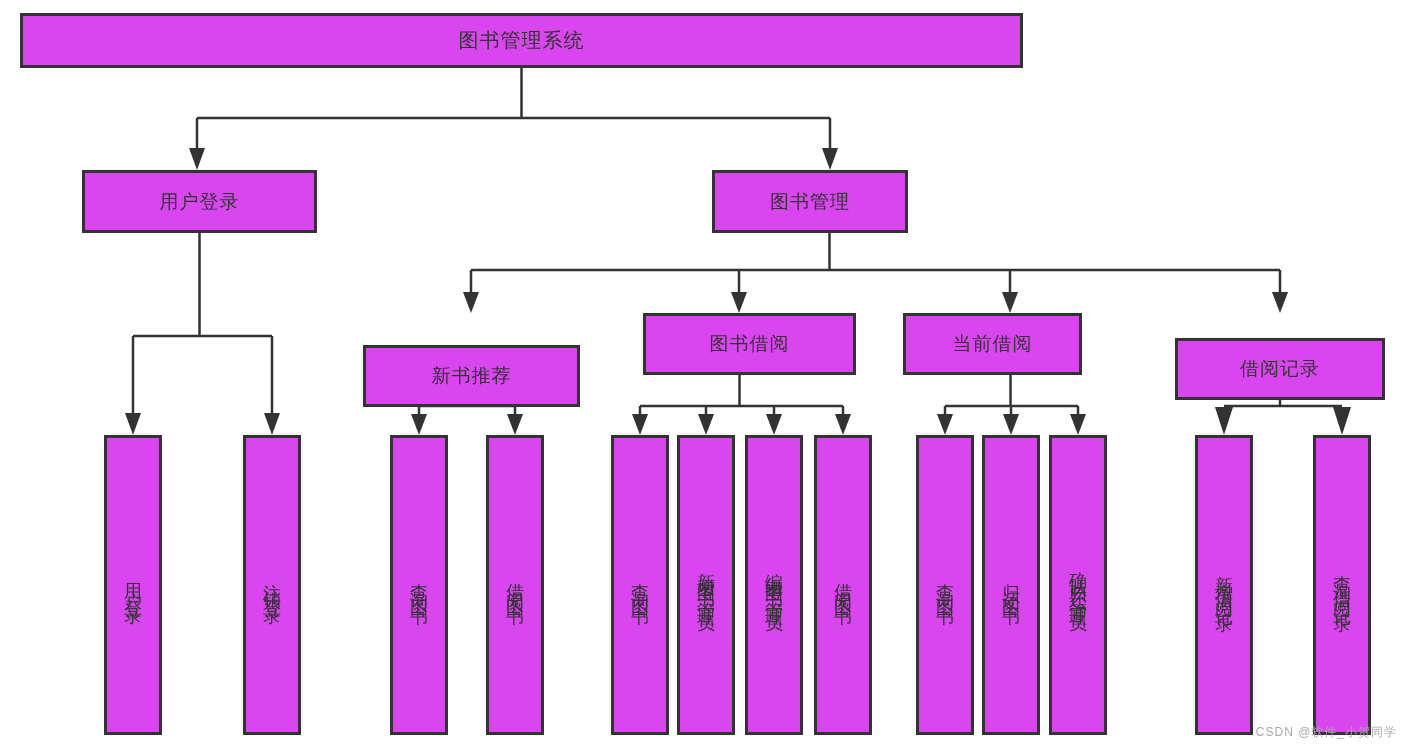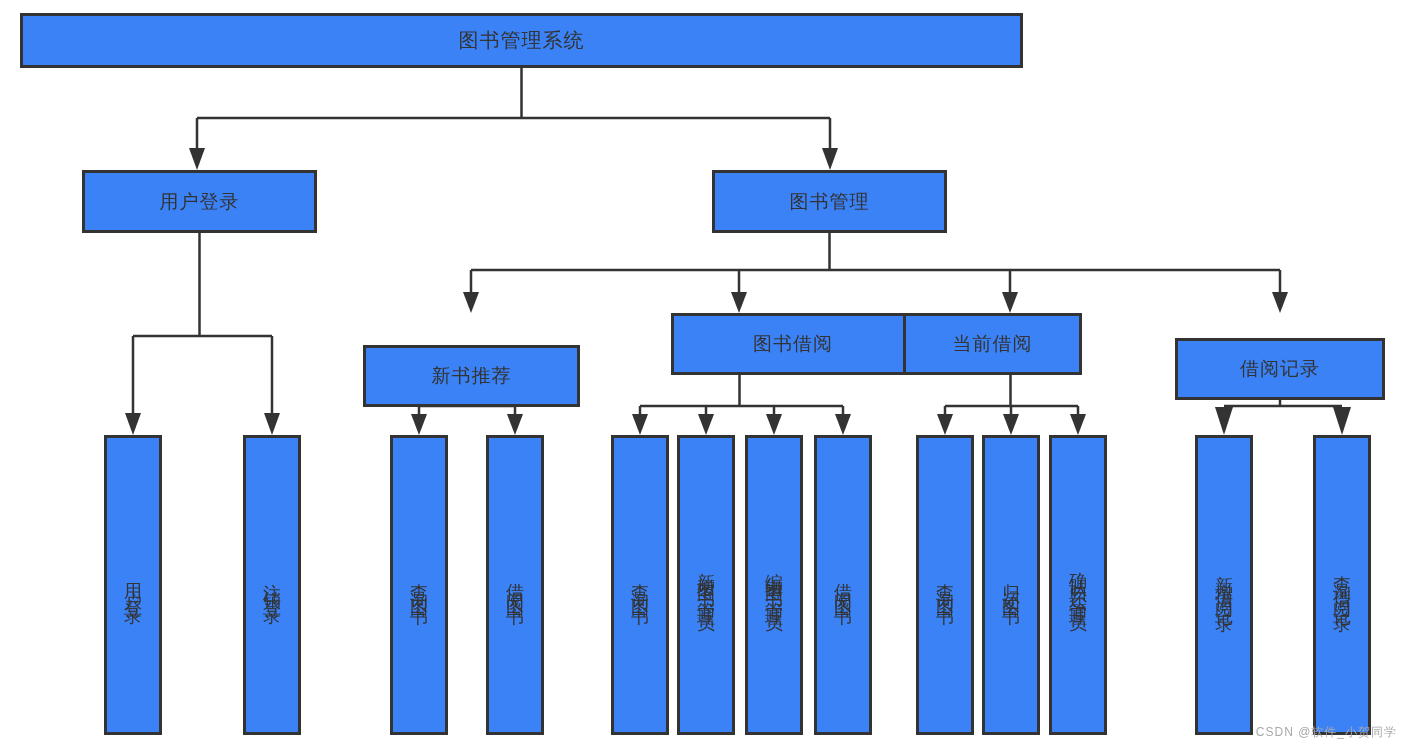--- a/index.html
+++ b/index.html
@@ -13,21 +13,21 @@
   }
   #connectors {
     position: absolute;
     inset: 0;
     width: 1405px;
     height: 747px;
   }
   .node {
     position: absolute;
     box-sizing: border-box;
-    background: #3b82f6;
+    background: #d946ef;
     border: 3px solid var(--line, #333333);
     display: flex;
     align-items: center;
     justify-content: center;
     color: var(--text, #333333);
   }
   .hbox { font-size: 19px; letter-spacing: 1px; }
   .hbox.root { font-size: 20px; }
   .vbox span {
     writing-mode: vertical-rl;
@@ -122,28 +122,28 @@
     </g>
   </svg>
 
   <div class="node hbox root" style="left:20px; top:13px; width:1003px; height:55px;">
     <span>图书管理系统</span>
   </div>
 
   <div class="node hbox" style="left:82px; top:170px; width:235px; height:63px;">
     <span>用户登录</span>
   </div>
-  <div class="node hbox" style="left:712px; top:170px; width:235px; height:63px;">
+  <div class="node hbox" style="left:712px; top:170px; width:196px; height:63px;">
     <span>图书管理</span>
   </div>
 
   <div class="node hbox" style="left:363px; top:313px; width:217px; height:62px;margin-top:32px;">
     <span>新书推荐</span>
   </div>
-  <div class="node hbox" style="left:671px; top:313px; width:244px; height:62px;">
+  <div class="node hbox" style="left:643px; top:313px; width:213px; height:62px;">
     <span>图书借阅</span>
   </div>
   <div class="node hbox" style="left:903px; top:313px; width:179px; height:62px;">
     <span>当前借阅</span>
   </div>
   <div class="node hbox" style="left:1175px; top:313px; width:210px; height:62px;margin-top:25px;">
     <span>借阅记录</span>
   </div>
 
   <div class="node vbox" style="left:104px; top:435px; width:58px; height:300px;">

